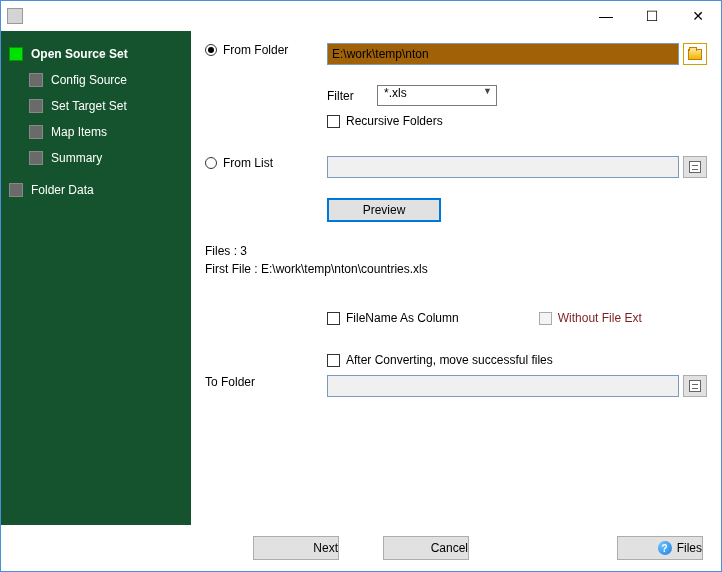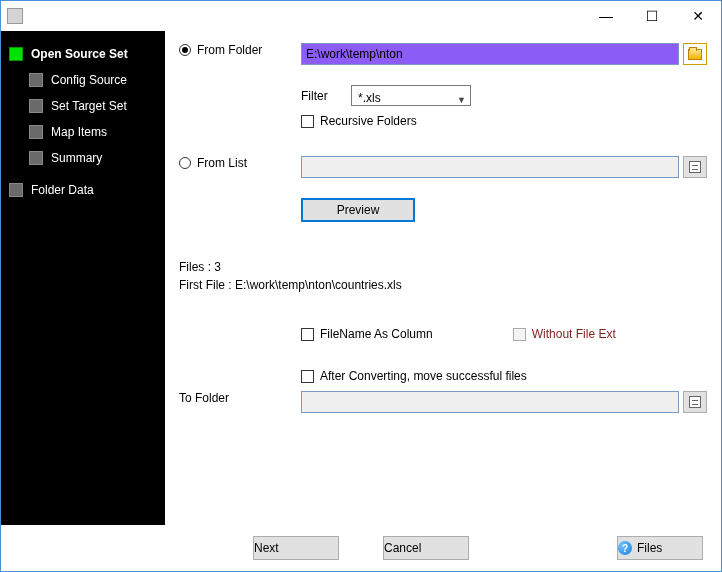--- a/index.html
+++ b/index.html
@@ -44,22 +44,22 @@
     font-size: 14px;
     color: #000;
     cursor: default;
   }
   .body {
     flex: 1;
     display: flex;
     min-height: 0;
   }
   .sidebar {
-    width: 164px;
-    background: #000000;
+    width: 190px;
+    background: #14532d;
     color: #fff;
     padding-top: 10px;
     padding-left: 6px;
     font-size: 12px;
   }
   .tree-row {
     display: flex;
     align-items: center;
     height: 26px;
     padding-left: 2px;
@@ -109,21 +109,21 @@
     width: 6px; height: 6px;
     background: #000;
     border-radius: 50%;
   }
   .text-input {
     flex: 1;
     height: 22px;
     border: 1px solid #7a9ac0;
     padding: 0 4px;
     font-size: 12px;
-    background: #8b5cf6;
+    background: #a16207;
   }
   .text-input.disabled { background:#f0f0f0; color:#888;}
   .icon-btn {
     width: 24px; height: 22px;
     border: 1px solid #adadad;
     background: #e1e1e1;
     margin-left: 4px;
     display: flex;
     align-items: center;
     justify-content: center;
@@ -166,21 +166,21 @@
     align-items: center;
     margin-bottom: 8px;
     padding-left: 122px;
   }
   .sub-label { width: 50px; }
   .combo {
     width: 120px;
     height: 21px;
     border: 1px solid #7a7a7a;
     display: flex;
-    align-items: flex-end;
+    align-items: flex-start;
     justify-content: space-between;
     padding: 0 4px 0 6px;
     background: #fff;
     cursor: default;
   }
   .combo-caret {
     font-size: 9px;
     color: #444;
   }
   .checkbox {
@@ -198,41 +198,41 @@
   .preview-btn {
     width: 114px;
     height: 24px;
     border: 2px solid #0078d7;
     background: #e1e1e1;
     display: flex;
     align-items: center;
     justify-content: center;
     margin-left: 122px;
     margin-top: 16px;
-    margin-bottom: 38px;
+    margin-bottom: 22px;
     cursor: default;
   }
   .info-line { margin: 4px 0; }
   .footer {
     height: 46px;
     display: flex;
     align-items: center;
     justify-content: center;
     gap: 44px;
     border-top: none;
     position: relative;
   }
   .std-btn {
     width: 86px;
     height: 24px;
     border: 1px solid #adadad;
     background: #e1e1e1;
     display: flex;
     align-items: center;
-    justify-content: flex-start;
+    justify-content: flex-end;
     cursor: default;
   }
   .help-btn {
     position: absolute;
     right: 18px;
     display:flex;
     align-items:center;
     gap:5px;
   }
   .help-icon {

